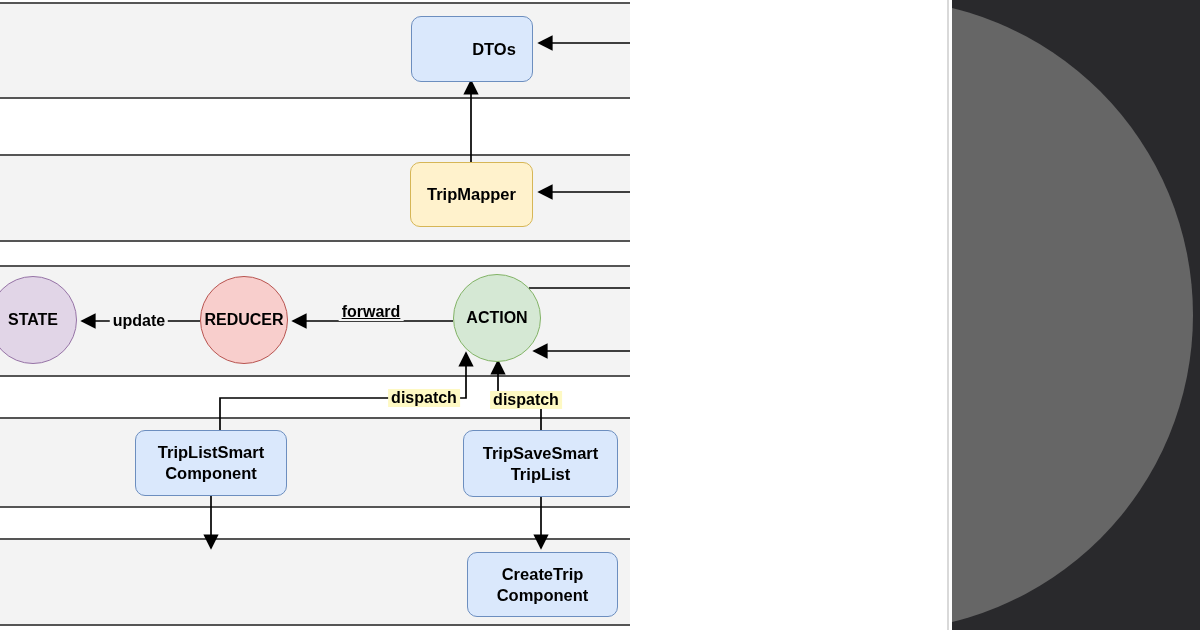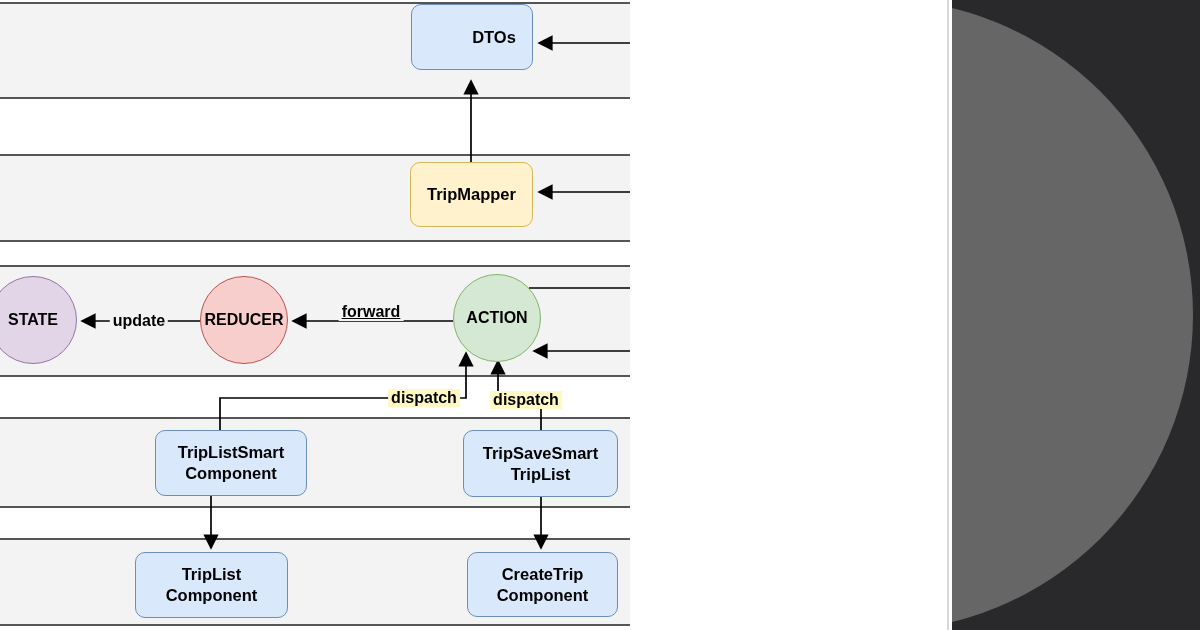--- a/index.html
+++ b/index.html
@@ -68,45 +68,42 @@
       <path d="M200 321 H82" stroke="#000" stroke-width="1.7" fill="none" marker-end="url(#arrow)"></path>
       <path d="M453 321 H293" stroke="#000" stroke-width="1.7" fill="none" marker-end="url(#arrow)"></path>
       <path d="M529 288 H630" stroke="#000" stroke-width="1.7" fill="none"></path>
       <path d="M630 351 H534" stroke="#000" stroke-width="1.7" fill="none" marker-end="url(#arrow)"></path>
       <path d="M220 430 V398 H466 V353" stroke="#000" stroke-width="1.7" fill="none" marker-end="url(#arrow)"></path>
       <path d="M541 430 V400 H498 V361" stroke="#000" stroke-width="1.7" fill="none" marker-end="url(#arrow)"></path>
       <path d="M211 496 V548" stroke="#000" stroke-width="1.7" fill="none" marker-end="url(#arrow)"></path>
       <path d="M541 497 V548" stroke="#000" stroke-width="1.7" fill="none" marker-end="url(#arrow)"></path>
     </svg>
 
-    <div class="node box" style="left:411px;top:4px;width:122px;height:66px;padding-left:44px;">
+    <div class="node box" style="left:411px;top:16px;width:122px;height:66px;padding-left:44px;">
       <span class="lbl">DTOs</span>
     </div>
     <div class="node box yellow" style="left:410px;top:162px;width:123px;height:65px;">
       <span class="lbl">TripMapper</span>
     </div>
 
     <div class="node ellipse purple" style="left:-11px;top:276px;">
       <span>STATE</span>
     </div>
     <div class="node ellipse red" style="left:200px;top:276px;">
       <span>REDUCER</span>
     </div>
     <div class="node ellipse green" style="left:453px;top:274px;">
       <span>ACTION</span>
     </div>
 
-    <div class="node box" style="left:135px;top:430px;width:152px;height:66px;margin-left:20px;">
+    <div class="node box" style="left:135px;top:430px;width:152px;height:66px;">
       <span class="lbl">TripListSmart Component</span>
     </div>
     <div class="node box" style="left:463px;top:430px;width:155px;height:67px;">
       <span class="lbl">TripSaveSmart TripList</span>
-    </div>
-    <div class="node box" style="left:135px;top:552px;width:153px;height:66px;">
-      <span class="lbl">TripList Component</span>
     </div>
     <div class="node box" style="left:467px;top:552px;width:151px;height:65px;">
       <span class="lbl">CreateTrip Component</span>
     </div>
 
     <div class="edge-label on-gray" style="left:139px;top:321px;">update</div>
     <div class="edge-label on-gray" style="left:371px;top:312px;text-decoration:underline;">forward</div>
     <div class="edge-label on-white" style="left:424px;top:398px;">dispatch</div>
     <div class="edge-label on-white" style="left:526px;top:400px;">dispatch</div>
   </div>

